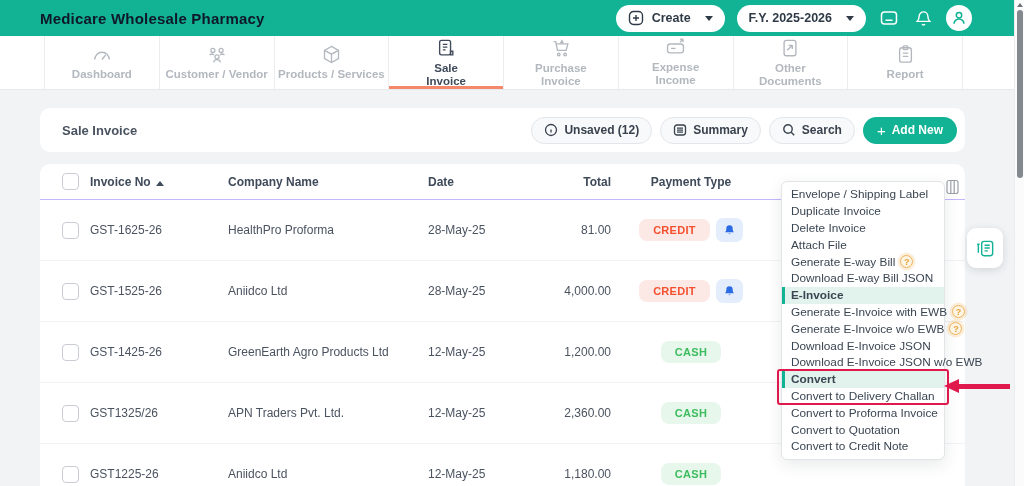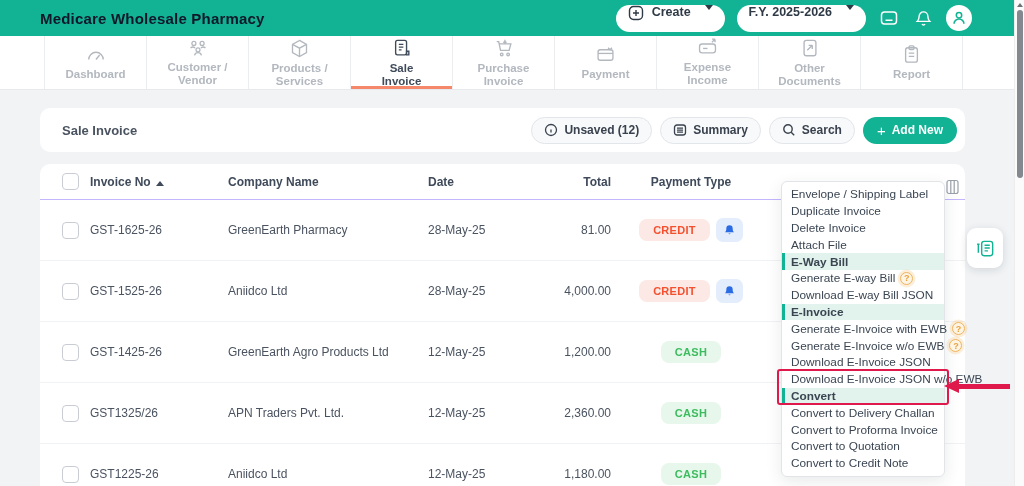--- a/index.html
+++ b/index.html
@@ -4,21 +4,21 @@
 <style>
   * { margin:0; padding:0; box-sizing:border-box; }
   html,body { width:1024px; height:486px; overflow:hidden; background:#f1f3f5;
     font-family:"Liberation Sans", sans-serif; position:relative; }
 
   
   .topbar { position:absolute; left:0; top:0; width:1014px; height:36px;
     background:#12b394; display:flex; align-items:center; z-index:3; }
   .topbar-title { color:#0f172a; font-size:15px; font-weight:bold; margin-left:40px; letter-spacing:.2px; }
   .topbar-right { position:absolute; right:42px; top:0; height:36px; display:flex; align-items:center; gap:12px; }
-  .pill-btn { height:27px; background:#fff; border-radius:15px; display:flex; align-items:flex-start;
+  .pill-btn { height:27px; background:#fff; border-radius:15px; display:flex; align-items:center;
     gap:8px; padding:0 12px; font-size:12.5px; font-weight:600; color:#2f3a47; cursor:pointer; }
   .caret { width:0; height:0; border-left:4px solid transparent; border-right:4px solid transparent;
     border-top:5px solid #2f3a47; }
   .top-icon { width:22px; height:22px; display:flex; align-items:center; justify-content:center; color:#fff; cursor:pointer; }
   .avatar { width:26px; height:26px; background:#fff; border-radius:50%; display:flex;
     align-items:center; justify-content:center; color:#12b394; cursor:pointer; }
 
   
   .nav { position:absolute; left:0; top:36px; width:1014px; height:54px; background:#fff;
     border-bottom:1px solid #e7e9ec; z-index:2; }
@@ -187,30 +187,20 @@
             <circle cx="9.5" cy="18" r="1.4"></circle>
             <circle cx="16.5" cy="18" r="1.4"></circle>
             <path d="M13 1.8v4M11.3 4.2 13 5.9l1.7-1.7"></path>
           </svg>
         </span>
         <span class="tab-label">Purchase
 Invoice</span>
       </div>
       <div class="tab">
         <span>
-          <svg width="21" height="20" viewBox="0 0 24 22" fill="none" stroke="currentColor" stroke-width="1.5">
-            <rect x="3.5" y="5" width="17" height="12" rx="2.5"></rect>
-            <path d="M3.5 9.2h17"></path>
-            <path d="M15 2.8l2.2 2.2L19.4 2.8"></path>
-          </svg>
-        </span>
-        <span class="tab-label">Payment</span>
-      </div>
-      <div class="tab">
-        <span>
           <svg width="23" height="20" viewBox="0 0 26 22" fill="none" stroke="currentColor" stroke-width="1.5">
             <rect x="4" y="6.5" width="18" height="10" rx="3"></rect>
             <path d="M8 11.5h5"></path>
             <path d="M18 4.5 21.5 1M21.5 1h-3.4M21.5 1v3.4"></path>
           </svg>
         </span>
         <span class="tab-label">Expense
 Income</span>
       </div>
       <div class="tab">
@@ -287,21 +277,21 @@
     <div class="cell-right">Total</div>
     <div class="cell-center">Payment Type</div>
     <div></div>
   </div>
   <div id="table-body">
       <div class="trow tbody-row">
         <div>
           <div class="checkbox"></div>
         </div>
         <div>GST-1625-26</div>
-        <div>GreenEarth Pharmacy</div>
+        <div>HealthPro Proforma</div>
         <div>28-May-25</div>
         <div class="cell-right">81.00</div>
         <div class="cell-center">
           <span class="pill credit">CREDIT</span>
           <span class="bell-chip">
             <svg width="13" height="13" viewBox="0 0 16 16" fill="#2b6be4">
               <path d="M8 1.5a3.9 3.9 0 0 0-3.9 3.9c0 2.8-.9 3.9-1.6 4.6h11c-.7-.7-1.6-1.8-1.6-4.6A3.9 3.9 0 0 0 8 1.5z"></path>
               <path d="M6.6 11.6a1.5 1.5 0 0 0 2.8 0z"></path>
             </svg>
           </span>
@@ -385,23 +375,20 @@
     </div>
     <div class="menu-item">
       <span>Duplicate Invoice</span>
     </div>
     <div class="menu-item">
       <span>Delete Invoice</span>
     </div>
     <div class="menu-item">
       <span>Attach File</span>
     </div>
-    <div class="menu-item section">
-      <span>E-Way Bill</span>
-    </div>
     <div class="menu-item">
       <span>Generate E-way Bill</span>
       <span class="badge">?</span>
     </div>
     <div class="menu-item">
       <span>Download E-way Bill JSON</span>
     </div>
     <div class="menu-item section">
       <span>E-Invoice</span>
     </div>

